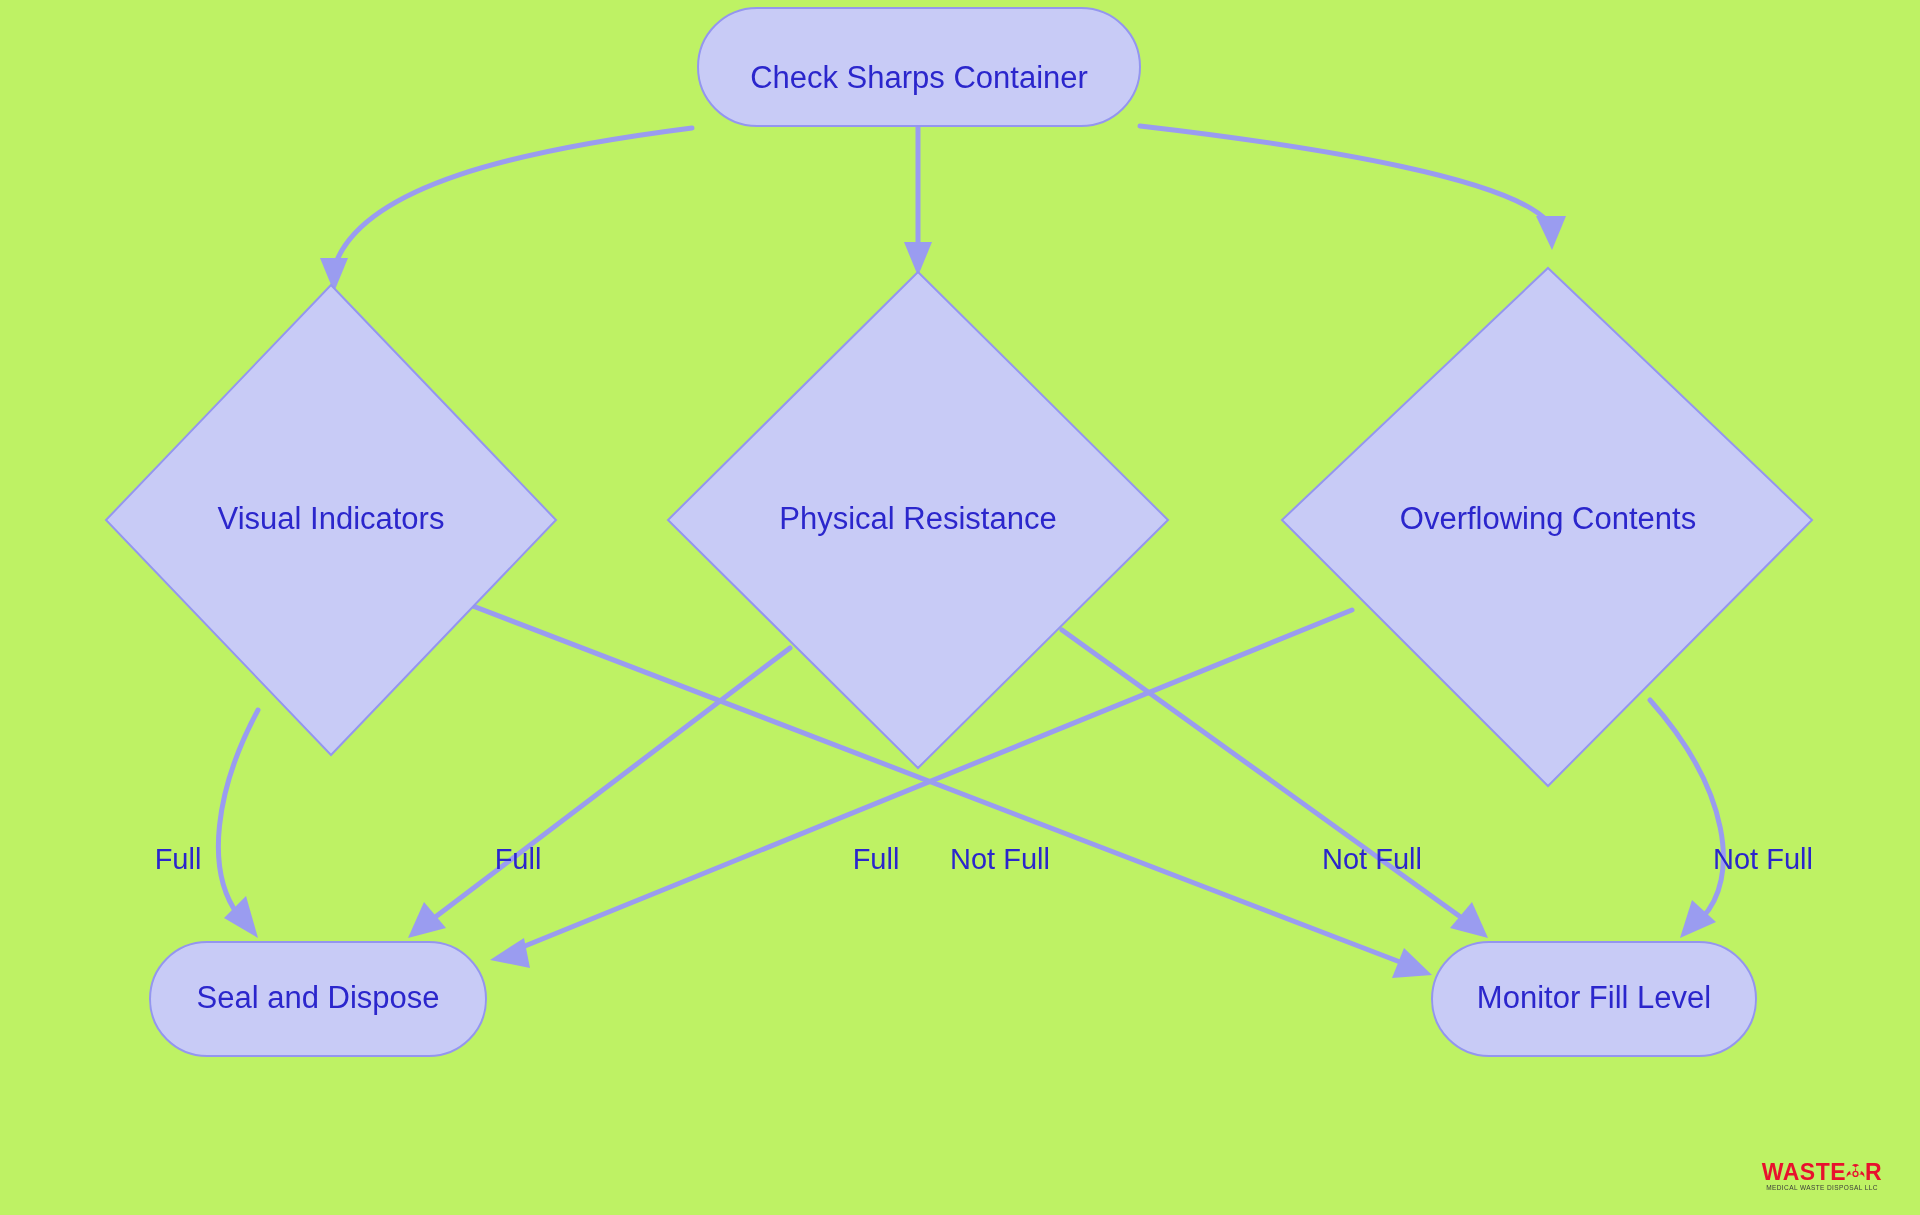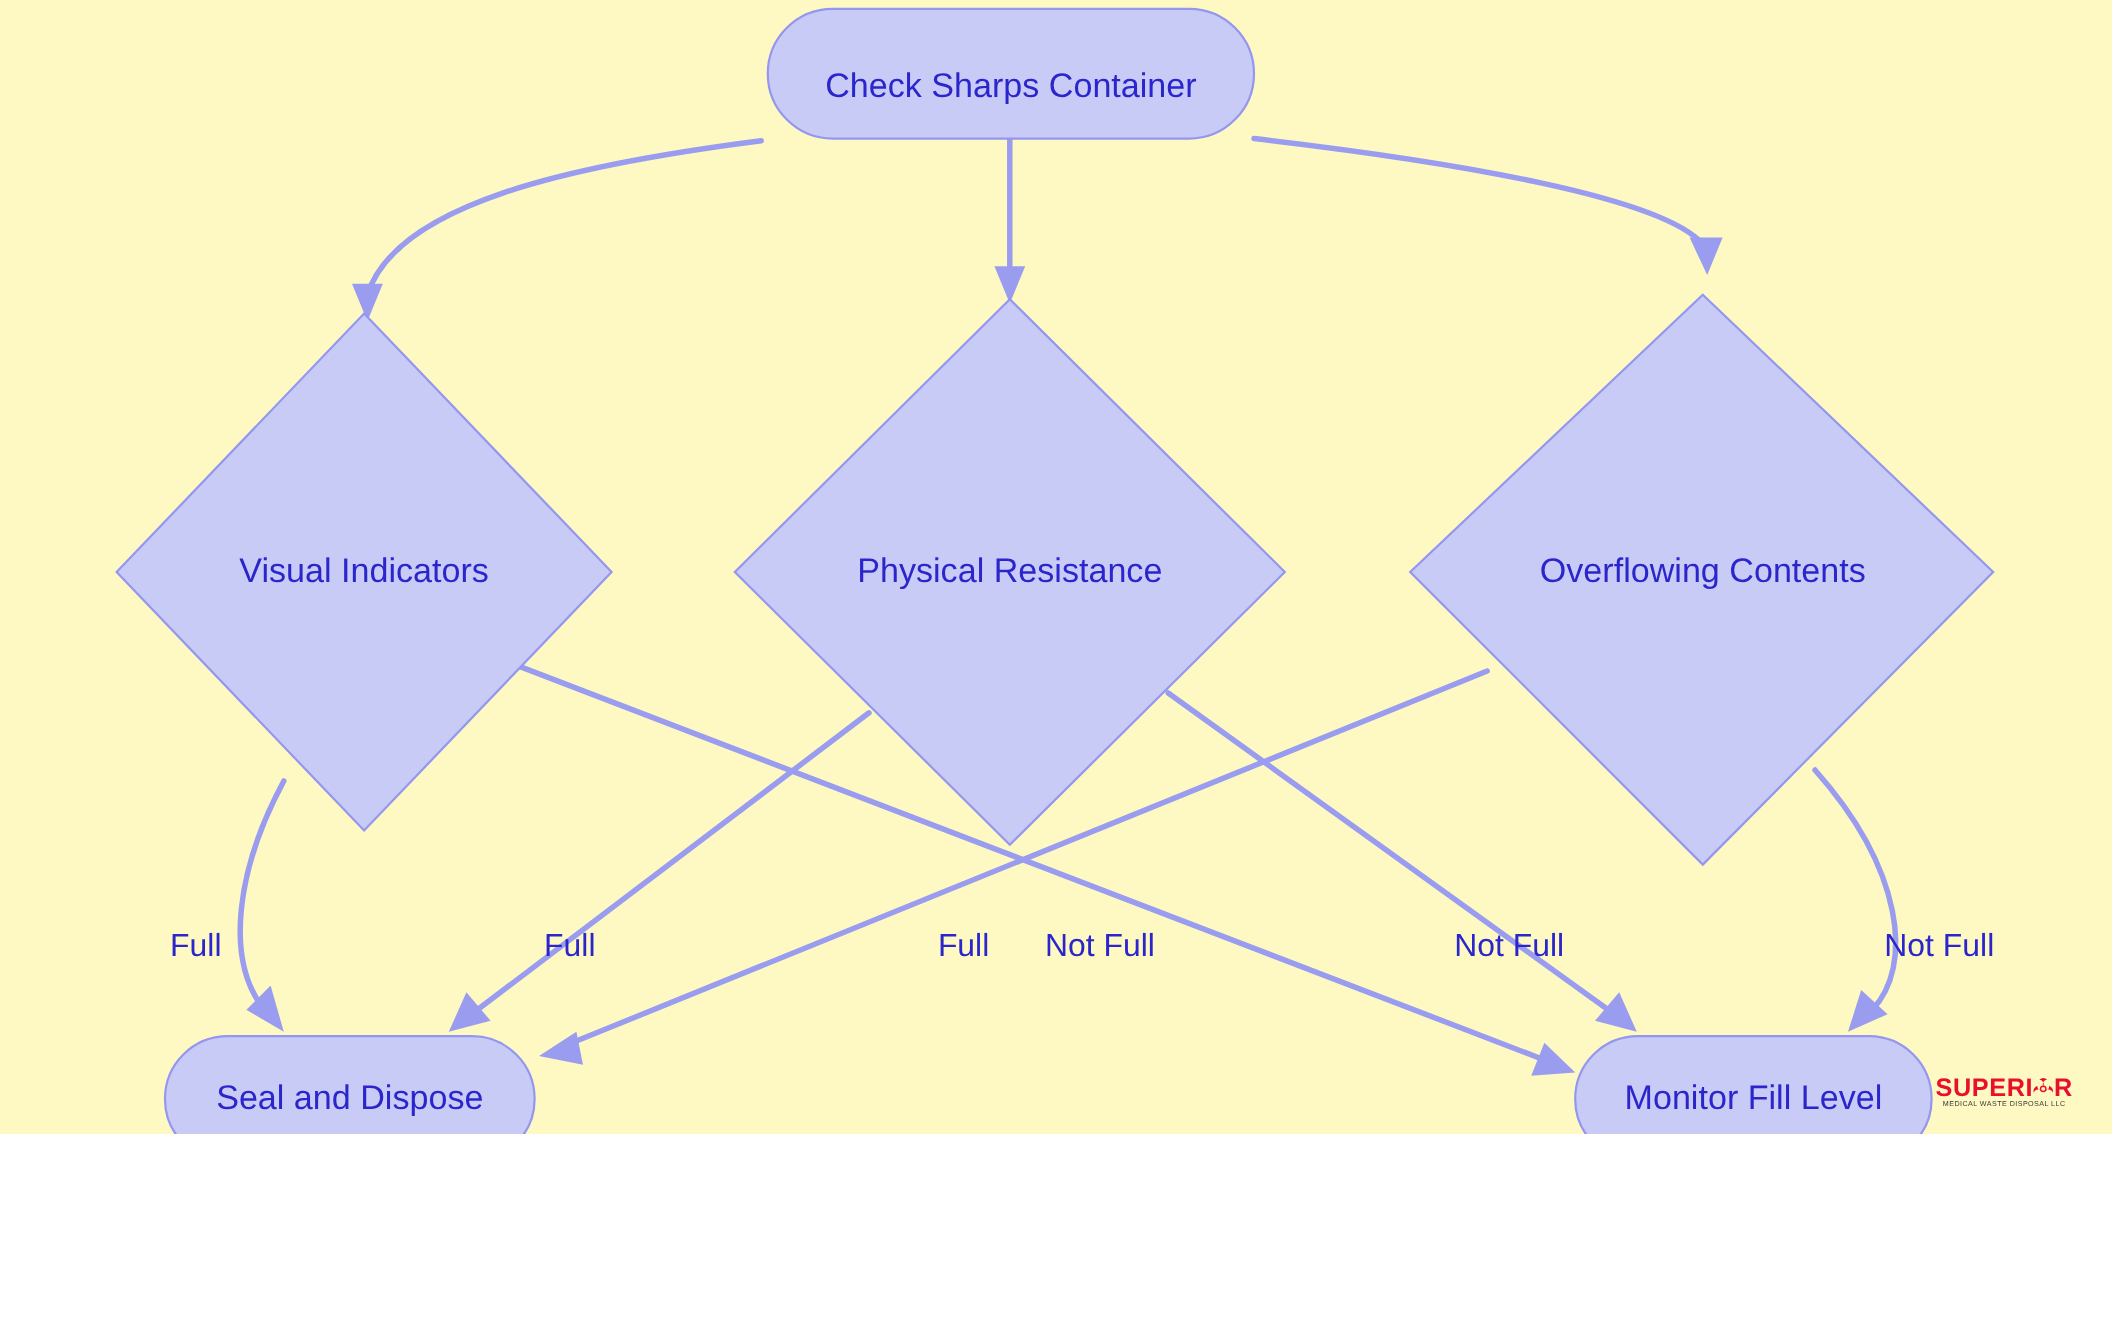--- a/index.html
+++ b/index.html
@@ -7,22 +7,22 @@
     margin: 0;
     padding: 0;
     background: #ffffff;
   }
   body {
     font-family: "Liberation Sans", sans-serif;
   }
   #canvas {
     position: relative;
     width: 1920px;
-    height: 1031px;
-    background: #fef9c3;
+    height: 1215px;
+    background: #bef264;
     overflow: hidden;
   }
   #flow-svg {
     position: absolute;
     left: 0;
     top: 0;
     width: 1920px;
     height: 1215px;
   }
   .node-shape {
@@ -187,21 +187,21 @@
     <text class="edge-label" x="1000" y="861">Not Full</text>
 
     <text class="edge-label" x="1372" y="861">Not Full</text>
 
     <text class="edge-label" x="1763" y="861">Not Full</text>
 
   </svg>
 
   <div id="watermark">
     <div id="wm-main">
-      <span>SUPERI</span>
+      <span>WASTE</span>
       <span id="wm-biohazard">
         <svg viewBox="0 0 100 100" width="19" height="19" aria-hidden="true">
           <circle cx="50" cy="52" r="13" fill="none" stroke="#e8112d" stroke-width="7"></circle>
           <path d="M50 40 A 22 22 0 0 0 31 8 A 30 30 0 0 1 69 8 A 22 22 0 0 0 50 40 Z" fill="#e8112d"></path>
           <path d="M39 60 A 22 22 0 0 0 4 70 A 30 30 0 0 1 22 37 A 22 22 0 0 0 39 60 Z" fill="#e8112d"></path>
           <path d="M61 60 A 22 22 0 0 1 96 70 A 30 30 0 0 0 78 37 A 22 22 0 0 1 61 60 Z" fill="#e8112d"></path>
         </svg>
       </span>
       <span>R</span>
     </div>

